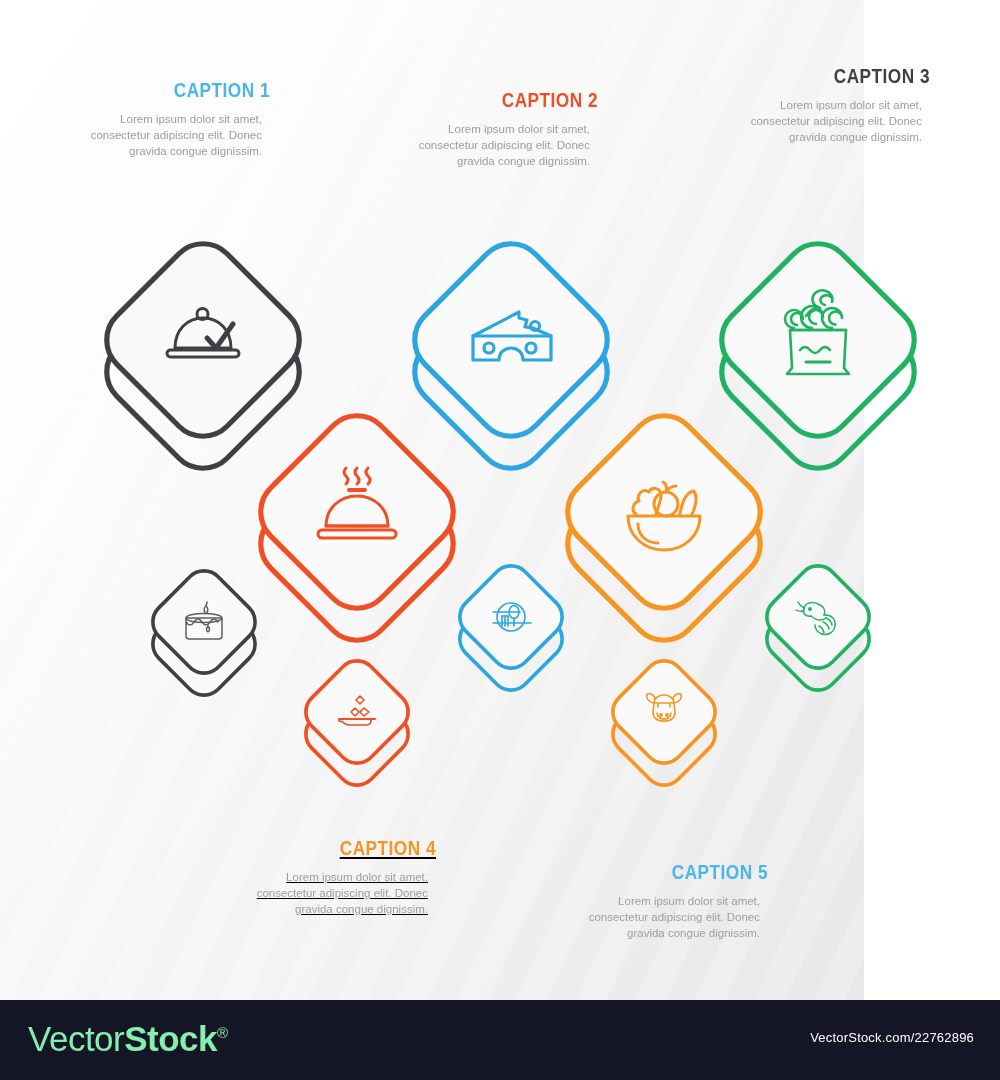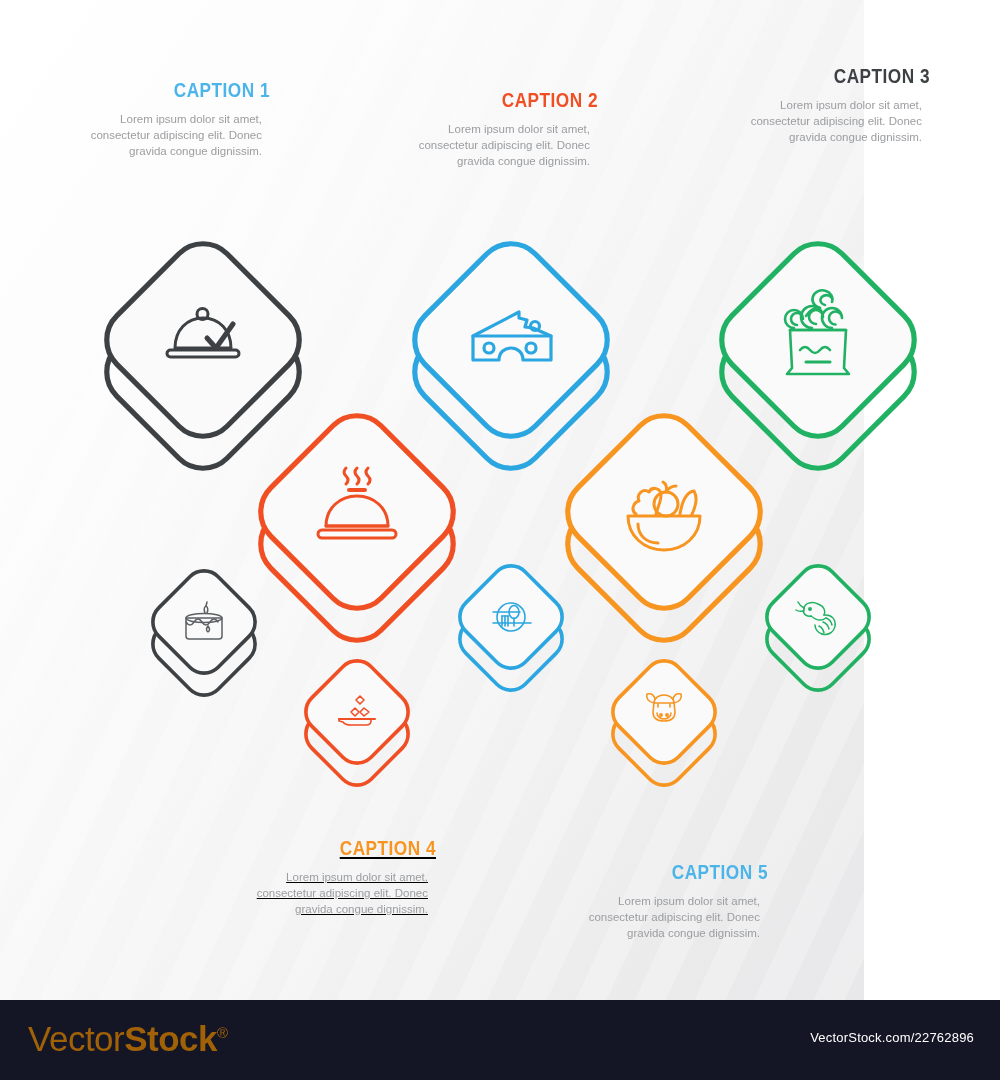--- a/index.html
+++ b/index.html
@@ -66,21 +66,21 @@
   #cap5 .cap-body { width: 182px; text-align: right;}
 
   
   #footer {
     position: absolute; left: 0; bottom: 0;
     width: 1000px; height: 80px;
     background: #141626;
   }
   #logo {
     position: absolute; left: 28px; top: 19px;
-    font-size: 35px; color: #a16207;
+    font-size: 35px; color: #86efac;
     letter-spacing: -0.5px;
     white-space: nowrap;
   }
   #logo .lt { font-weight: 300; }
   #logo .bd { font-weight: 700; }
   #logo .reg { font-size: 15px; vertical-align: super; font-weight: 400; }
   #url {
     position: absolute; right: 26px; top: 30px;
     font-size: 13px; color: #ffffff; letter-spacing: .2px;
     white-space: nowrap;

